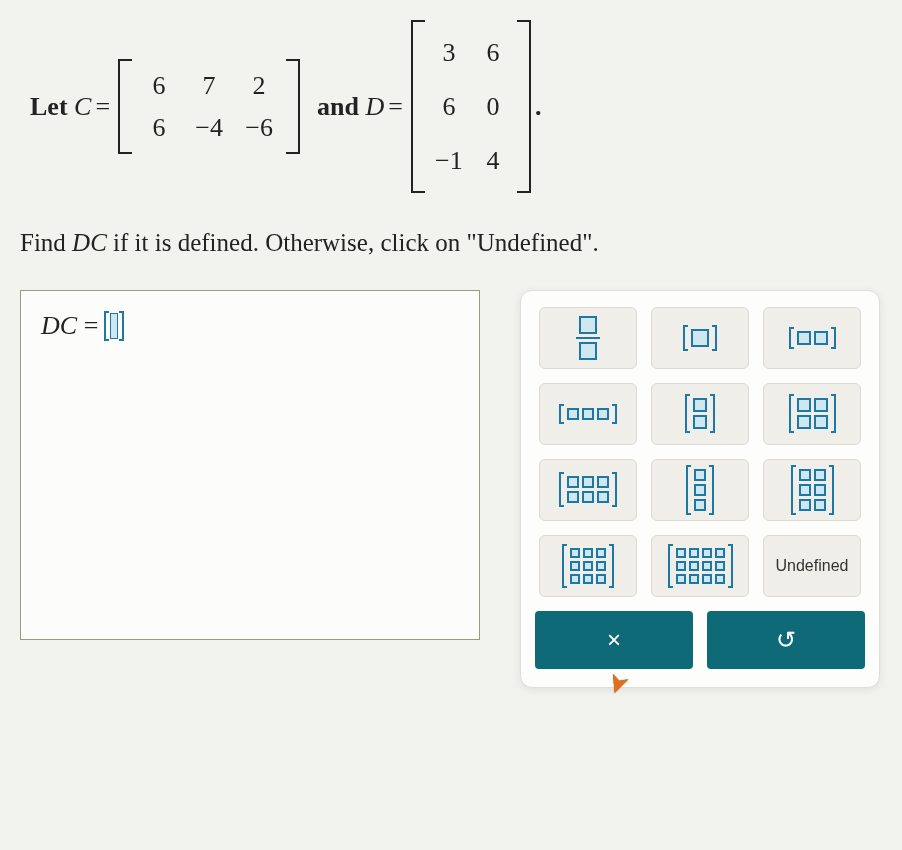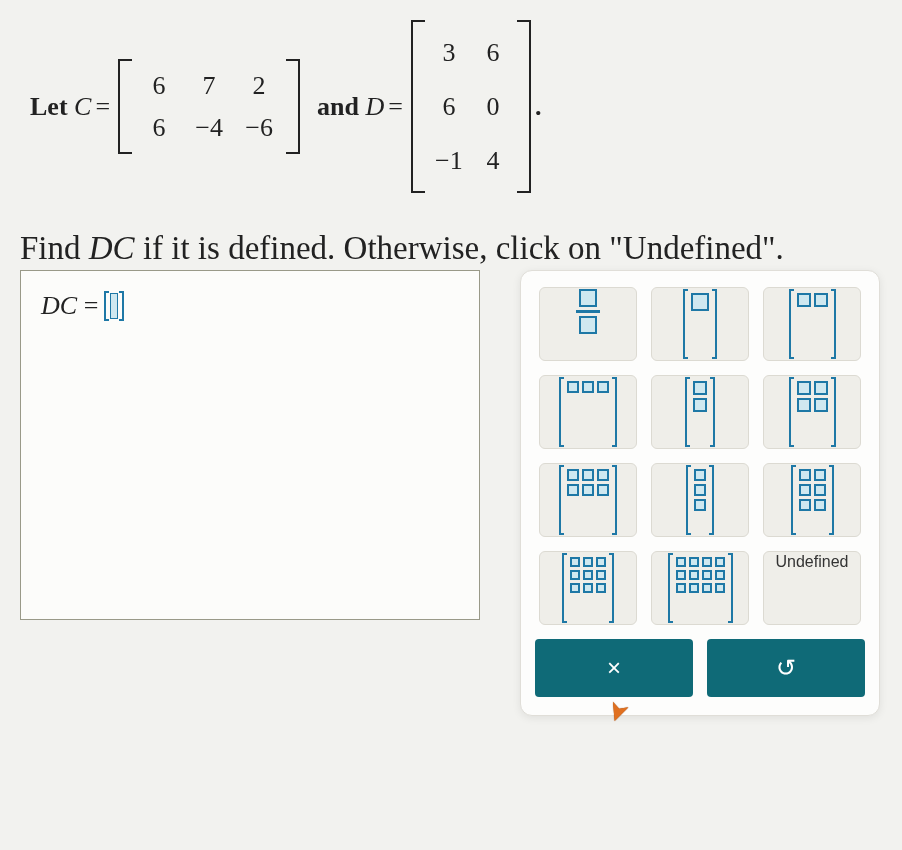--- a/index.html
+++ b/index.html
@@ -52,21 +52,22 @@
   .mcell {
     min-width: 44px;
     text-align: center;
     padding: 4px 6px;
     font-size: 26px;
   }
   .mcell.wider { min-width: 50px; }
   .tall .mcell { padding: 10px 6px; }
 
   .instruction {
-    font-size: 33px;
+    font-size: 25px;
+    margin-bottom: 30px;
   }
 
   .workarea {
     display: flex;
     align-items: flex-start;
     gap: 40px;
   }
 
   .answer-box {
     border: 1.5px solid #998;
@@ -110,25 +111,26 @@
     box-shadow: 0 2px 8px rgba(0,0,0,0.08);
   }
   .prow {
     display: flex;
     gap: 14px;
     margin-bottom: 14px;
     justify-content: center;
   }
   .pbtn {
     width: 98px;
-    height: 74px;
+    height: 62px;
     background: #efeee9;
     border: 1px solid #dcdad2;
     border-radius: 6px;
     display: flex;
+    align-items: center;
     justify-content: center;
     font-family: Arial, sans-serif;
     font-size: 15px;
     color: #333;
     cursor: pointer;
     position: relative;
   }
 
   
   .frac {

